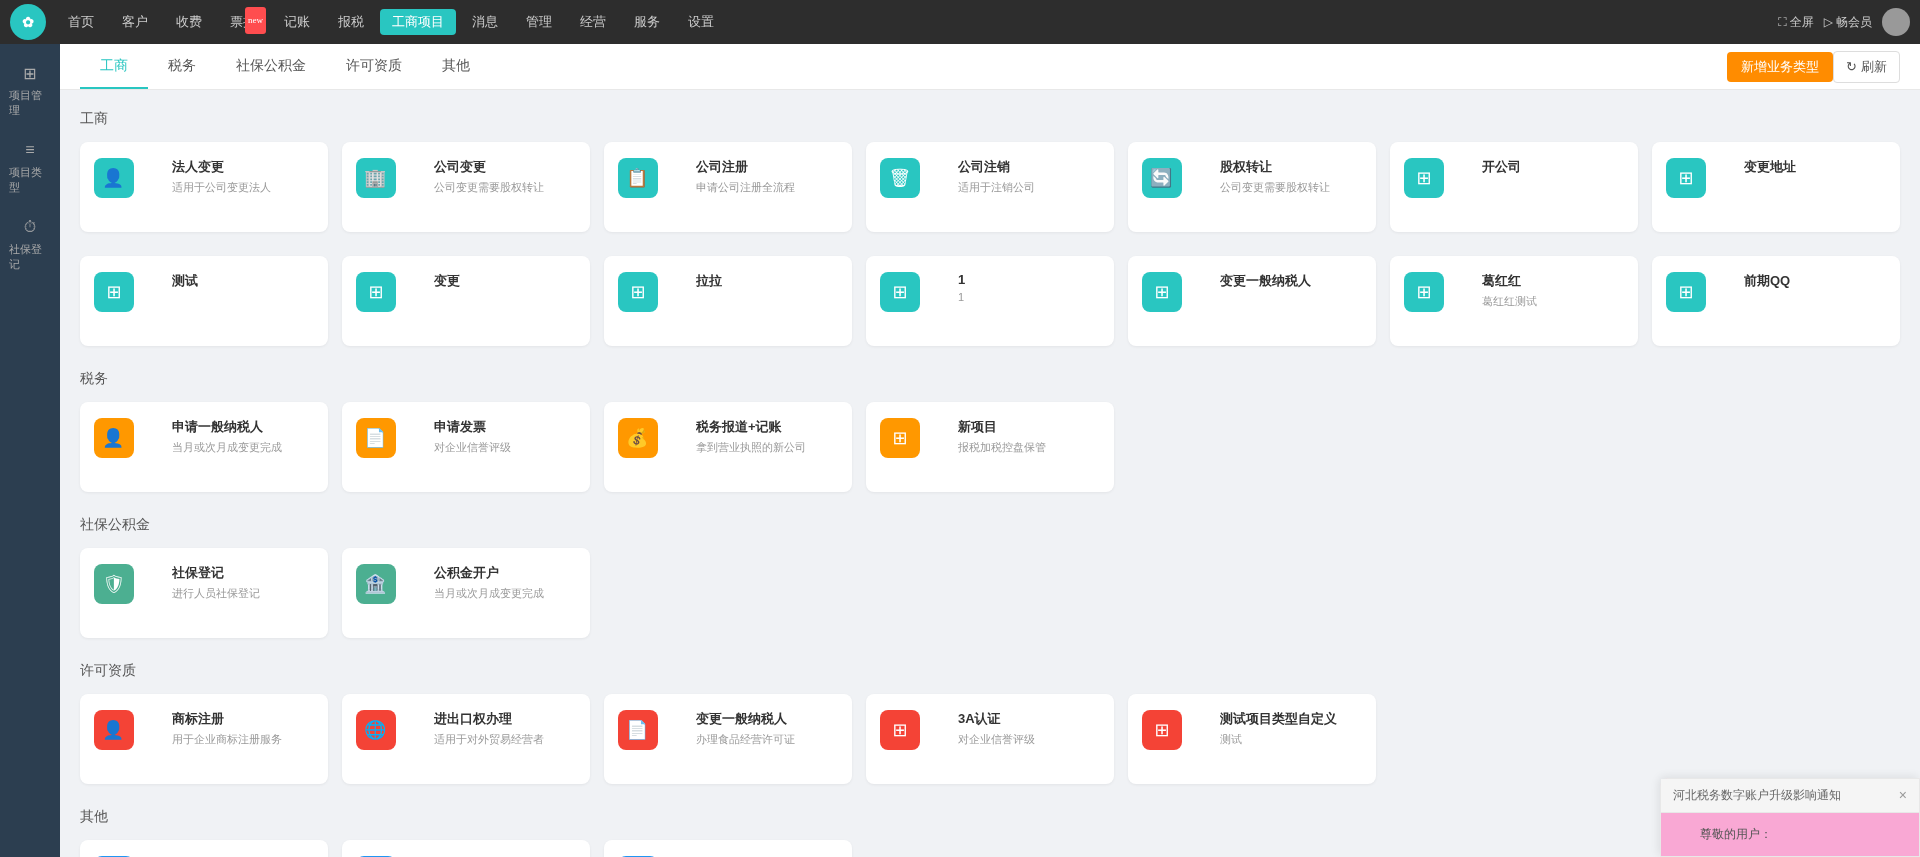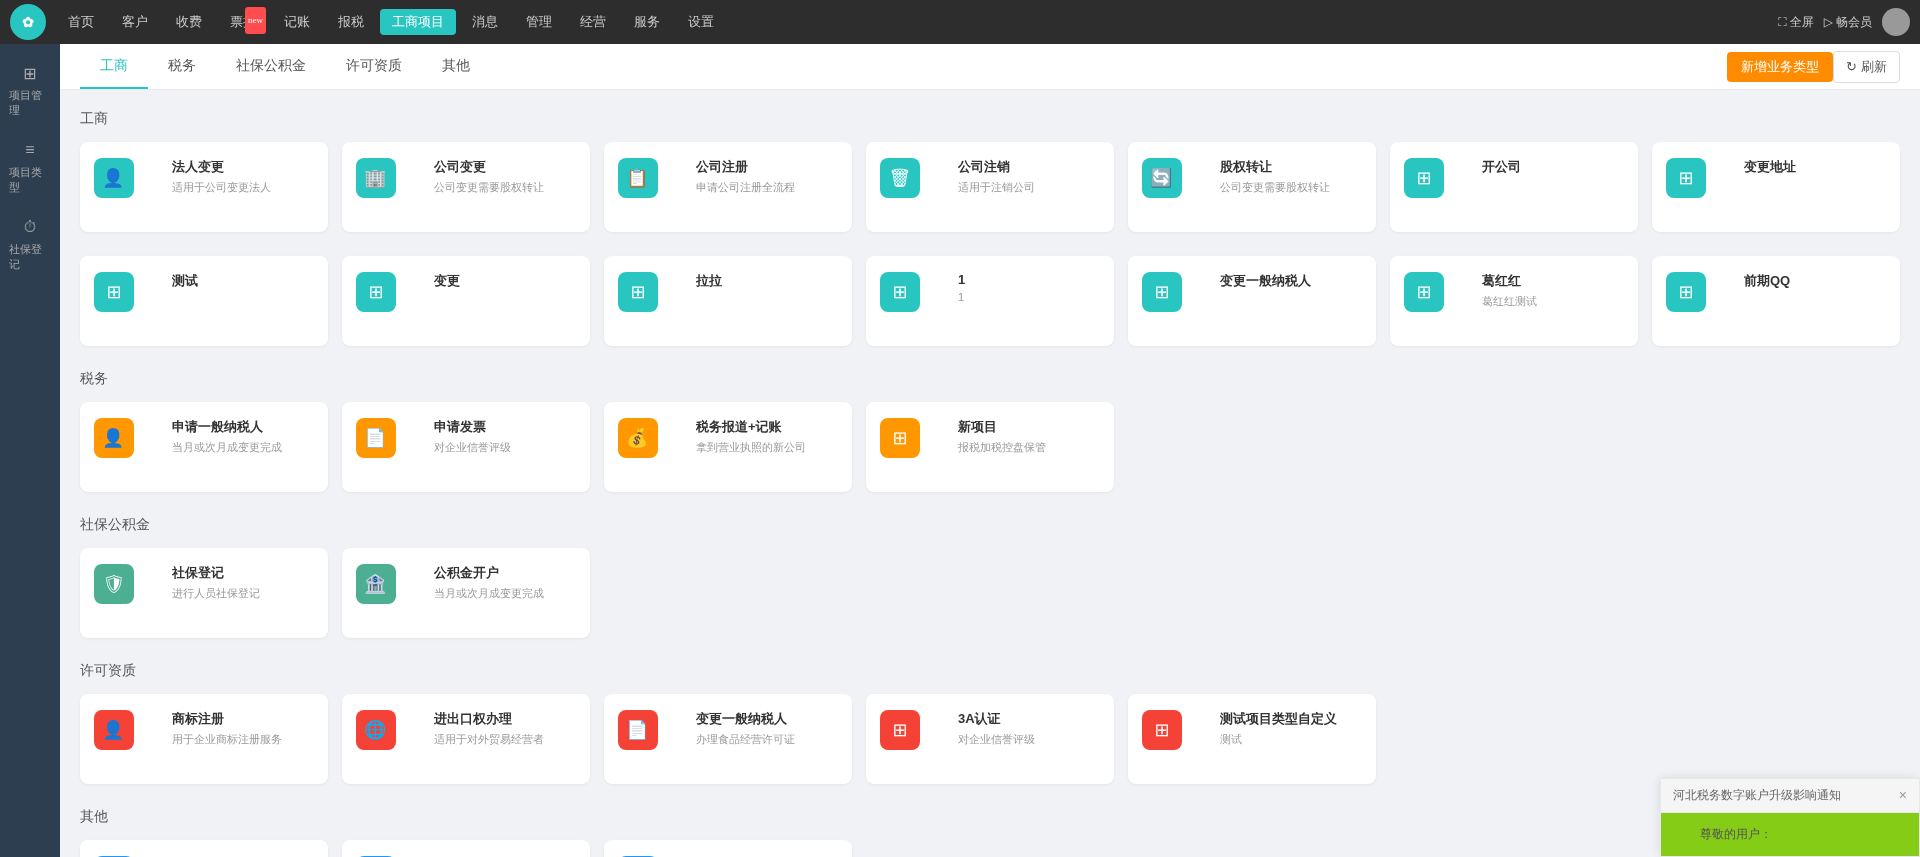--- a/index.html
+++ b/index.html
@@ -247,21 +247,21 @@
       overflow: hidden;
       text-overflow: ellipsis;
     }
 
     
     .notification-popup {
       position: fixed;
       right: 0;
       bottom: 0;
       width: 260px;
-      background: #84cc16;
+      background: #f9a8d4;
       border: 1px solid #e8e8e8;
       border-radius: 8px 0 0 0;
       box-shadow: -2px -2px 8px rgba(0,0,0,0.08);
       z-index: 200;
     }
     .notif-header {
       background: #f5f5f5;
       padding: 8px 12px;
       font-size: 12px;
       color: #666;

